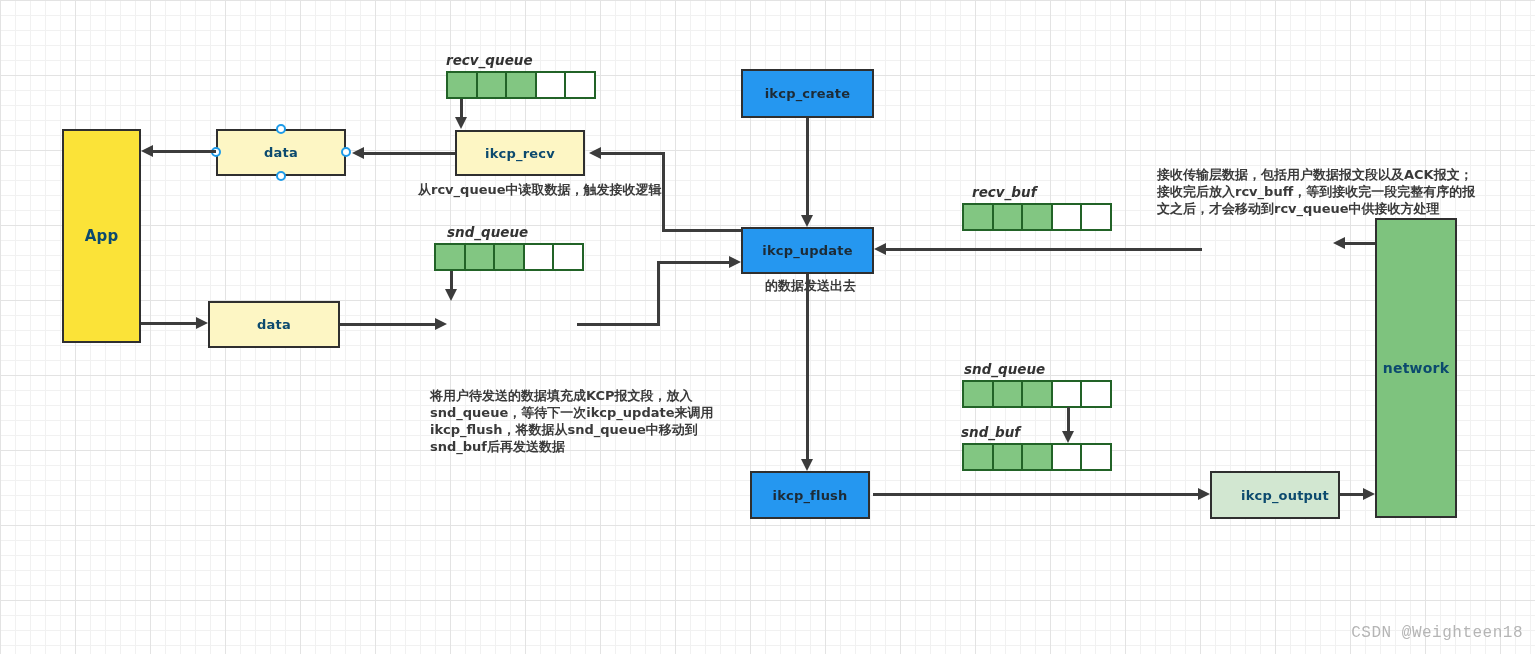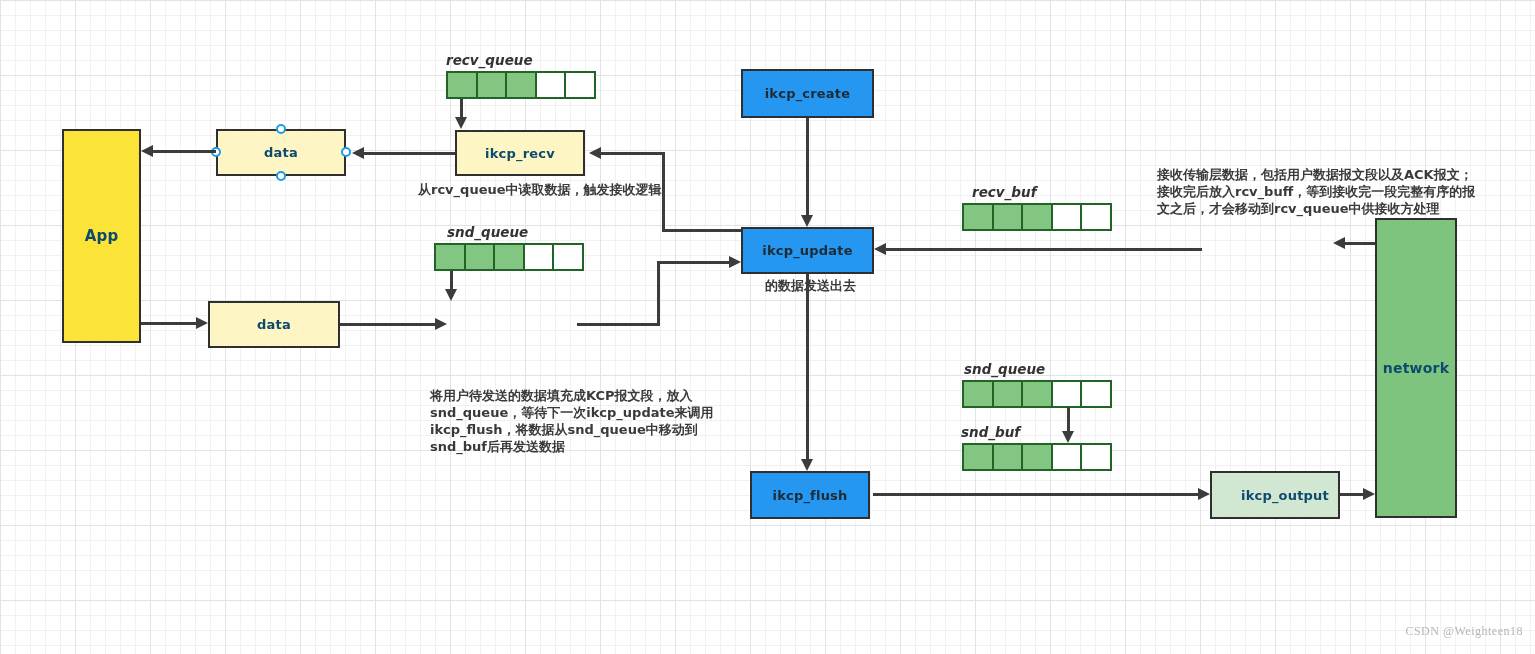--- a/index.html
+++ b/index.html
@@ -53,22 +53,22 @@
   .ar{position:absolute;width:0;height:0;border-style:solid;}
   .ar-left{border-width:6px 12px 6px 0;border-color:transparent #3c3c3c transparent transparent;}
   .ar-right{border-width:6px 0 6px 12px;border-color:transparent transparent transparent #3c3c3c;}
   .ar-down{border-width:12px 6px 0 6px;border-color:#3c3c3c transparent transparent transparent;}
   .handle{
     position:absolute;box-sizing:border-box;width:10px;height:10px;border-radius:50%;
     background:#fff;border:2px solid #1e9be8;
   }
   .watermark{
     position:absolute;right:12px;top:624px;
-    font-size:12px;color:#b5b5b5;letter-spacing:.5px;
-    font-family:Liberation Serif, serif;
+    font-size:16px;color:#b5b5b5;letter-spacing:.5px;
+    font-family:Liberation Mono, monospace;
     text-align:right;
   }
 </style>
 </head>
 <body>
 
 <div id="canvas">
 
   <div class="node yellow" style="left:62px;top:129px;width:79px;height:214px;font-size:15px;">App</div>
 

